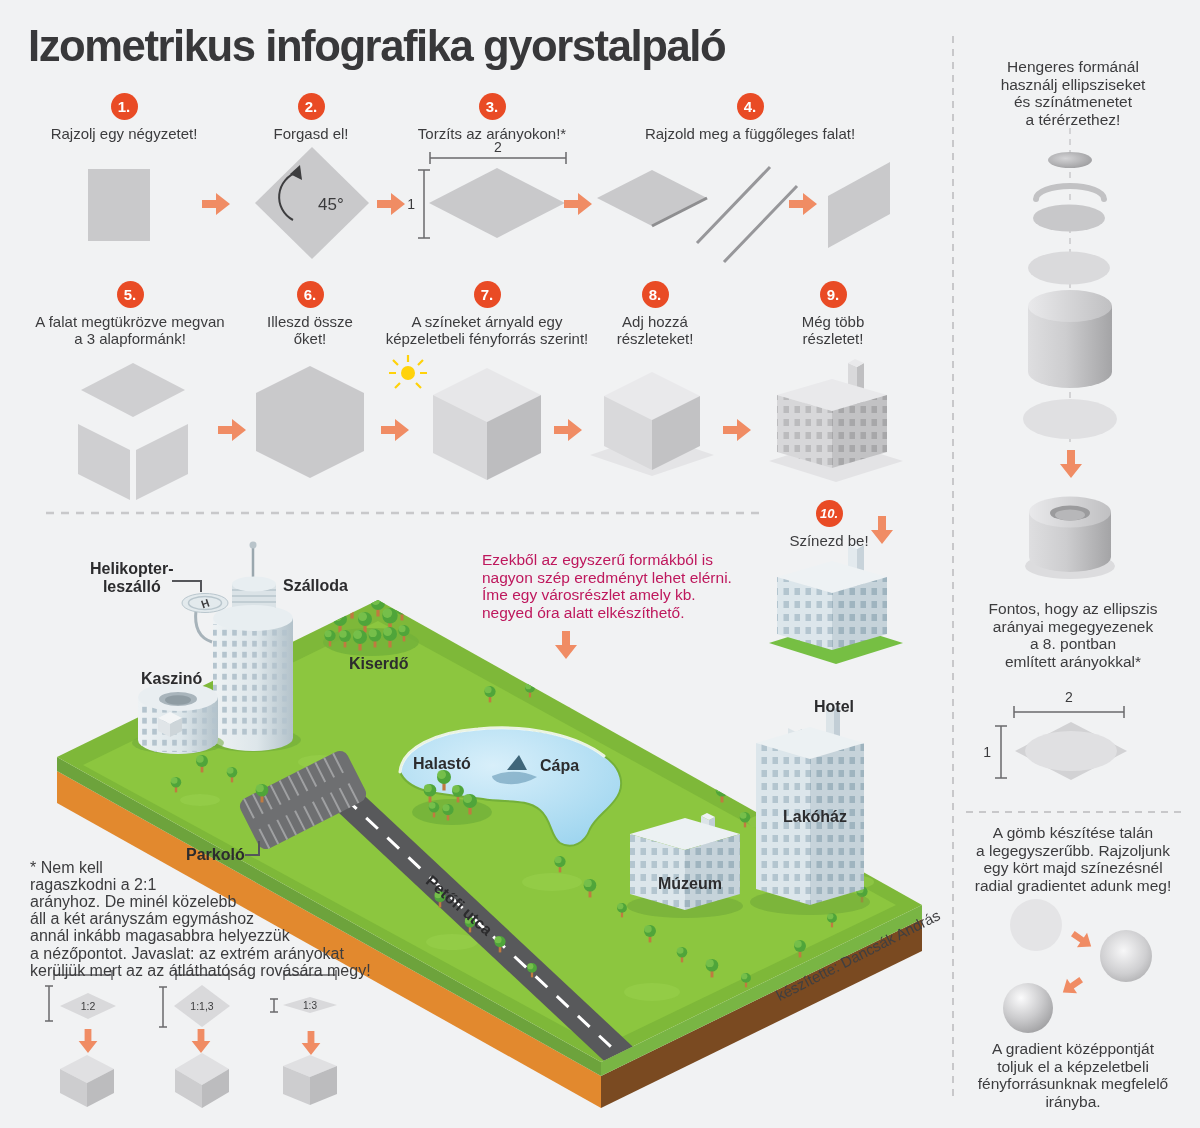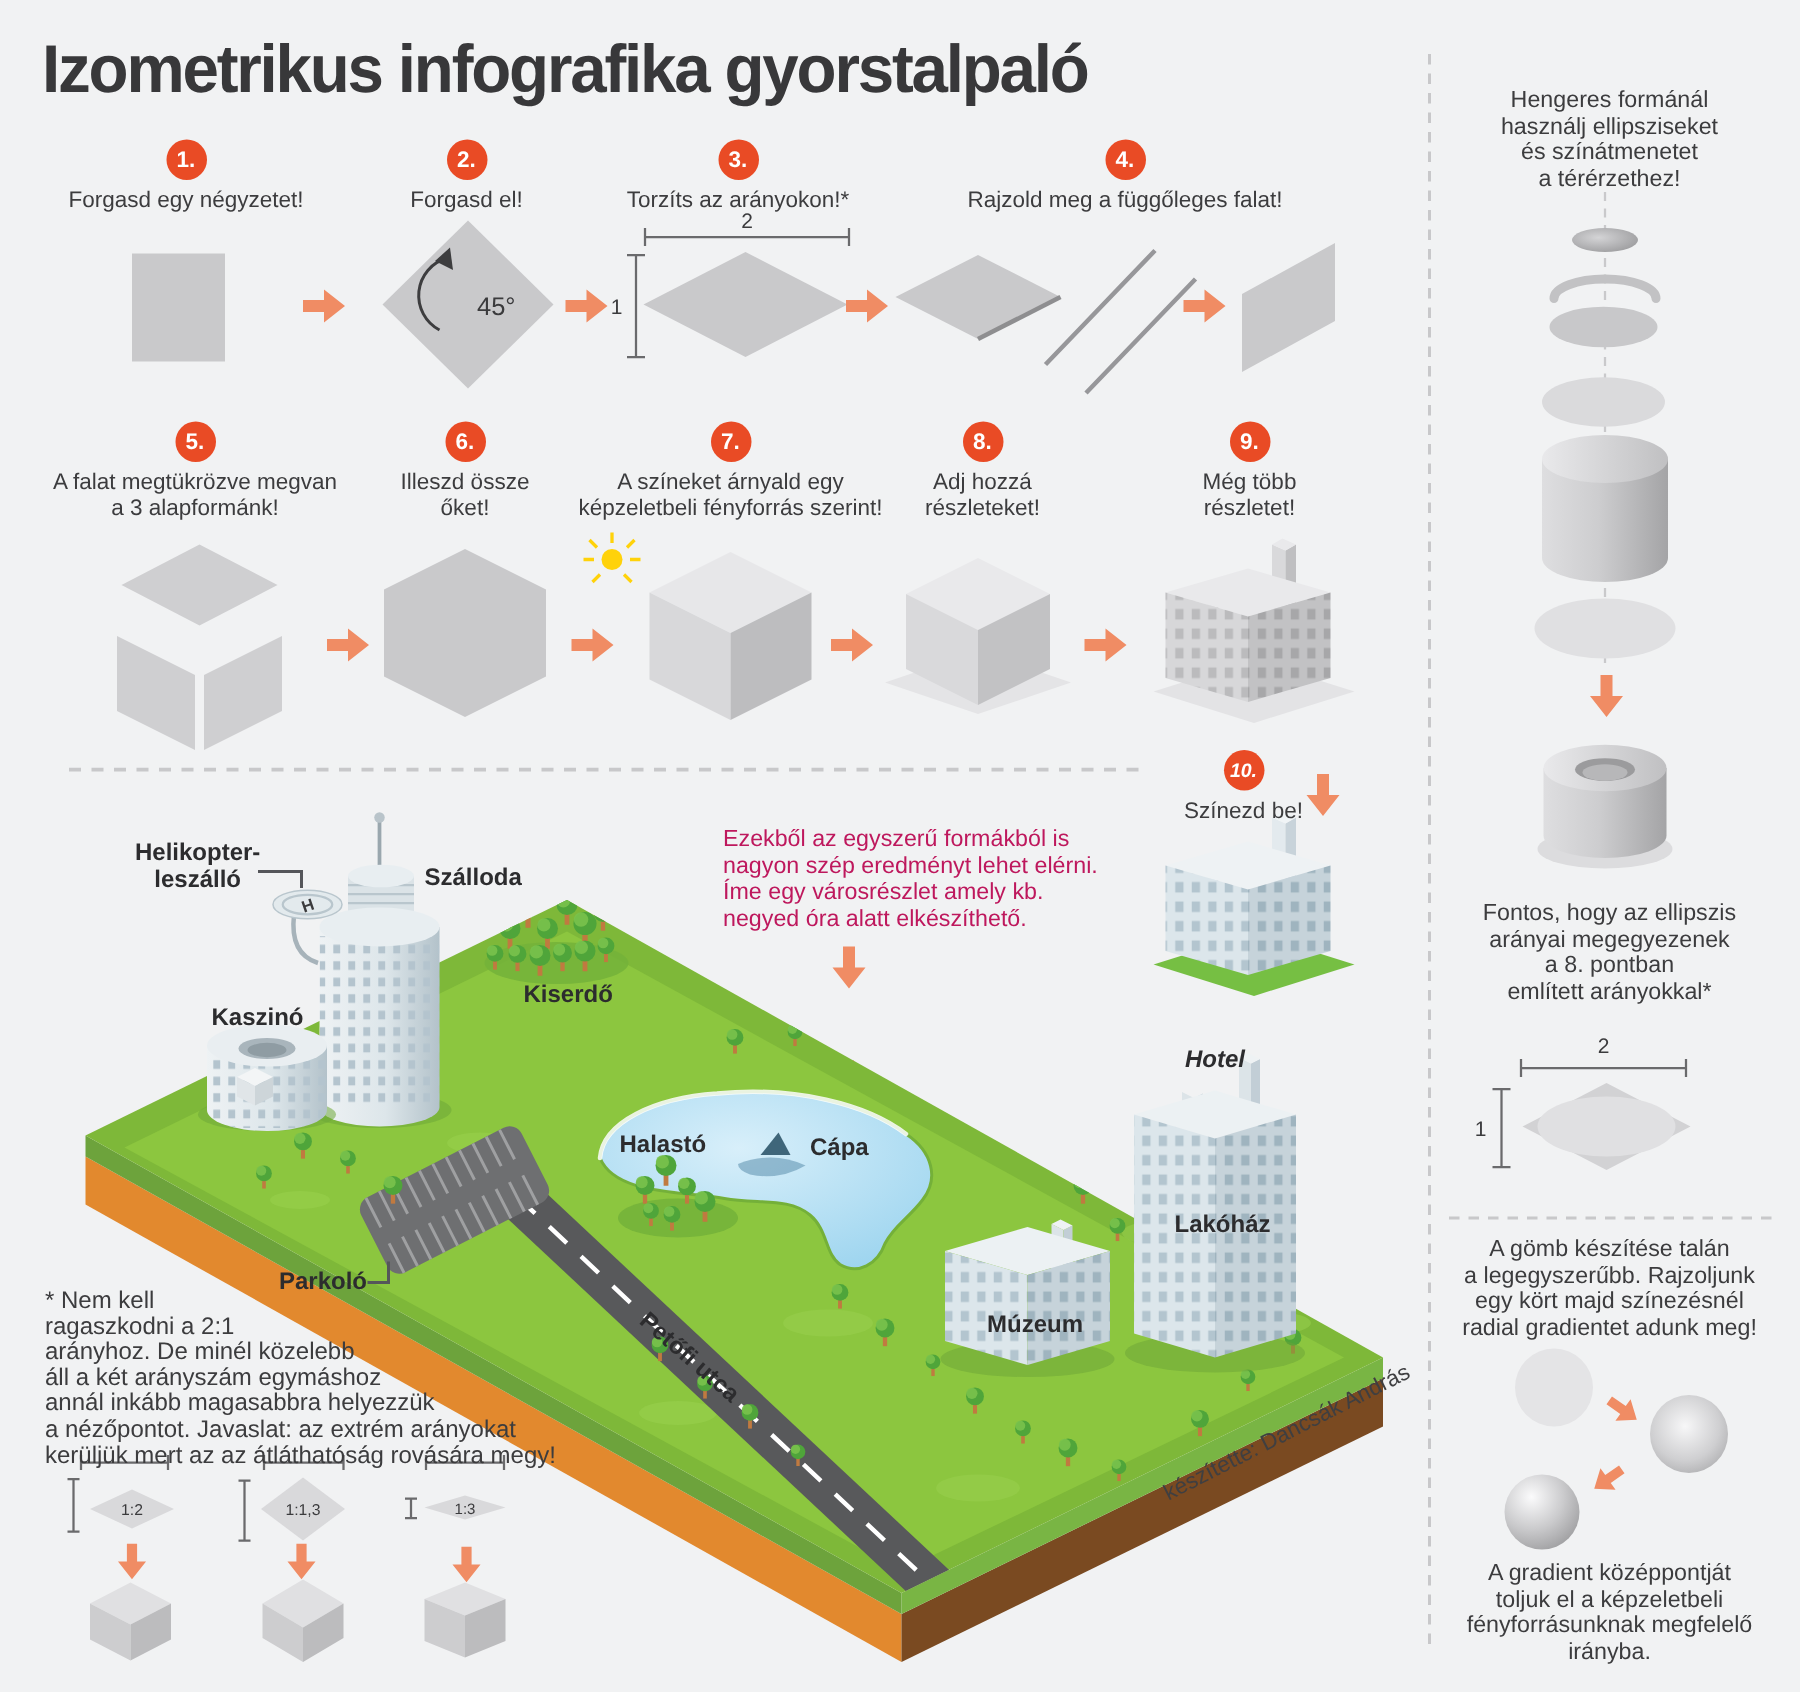--- a/index.html
+++ b/index.html
@@ -407,21 +407,21 @@
     <text x="498" y="152" text-anchor="middle" font-size="14">2</text>
     <text x="415" y="209" text-anchor="end" font-size="14">1</text>
     <text x="1069" y="702" text-anchor="middle" font-size="14">2</text>
     <text x="991" y="757" text-anchor="end" font-size="14">1</text>
   </svg>
 
   <h1 class="abs title">Izometrikus infografika gyorstalpaló</h1>
 
   <div class="step" style="left:24px;top:93px;width:200px;">
     <div class="badge">1.</div>
-    <div class="slabel pre">Forgasd egy négyzetet!</div>
+    <div class="slabel pre">Rajzolj egy négyzetet!</div>
   </div>
   <div class="step" style="left:211px;top:93px;width:200px;">
     <div class="badge">2.</div>
     <div class="slabel pre">Forgasd el!</div>
   </div>
   <div class="step" style="left:392px;top:93px;width:200px;">
     <div class="badge">3.</div>
     <div class="slabel pre">Torzíts az arányokon!*</div>
   </div>
   <div class="step" style="left:630px;top:93px;width:240px;">
@@ -480,21 +480,21 @@
 Íme egy városrészlet amely kb.
 negyed óra alatt elkészíthető.</div>
 
   <div class="citylabel pre" style="left:90px;top:560px;text-align:center;">Helikopter-
 leszálló</div>
   <div class="citylabel" style="left:283px;top:577px;">Szálloda</div>
   <div class="citylabel" style="left:141px;top:658px;margin-top:12px;">Kaszinó</div>
   <div class="citylabel" style="left:349px;top:655px;">Kiserdő</div>
   <div class="citylabel" style="left:413px;top:755px;">Halastó</div>
   <div class="citylabel" style="left:540px;top:757px;">Cápa</div>
-  <div class="citylabel" style="left:790px;top:698px;font-style:italic;">Hotel</div>
+  <div class="citylabel" style="left:814px;top:698px;">Hotel</div>
   <div class="citylabel" style="left:783px;top:808px;">Lakóház</div>
   <div class="citylabel" style="left:658px;top:875px;">Múzeum</div>
   <div class="citylabel" style="left:186px;top:846px;">Parkoló</div>
   <div class="citylabel street" style="left:434px;top:872px;">Petőfi utca</div>
 
   <div class="credit" style="left:765px;top:938px;width:220px;">készítette: Dancsák András</div>
 
   <div class="abs footnote pre" style="left:30px;top:859px;width:430px;">* Nem kell
 ragaszkodni a 2:1
 arányhoz. De minél közelebb

